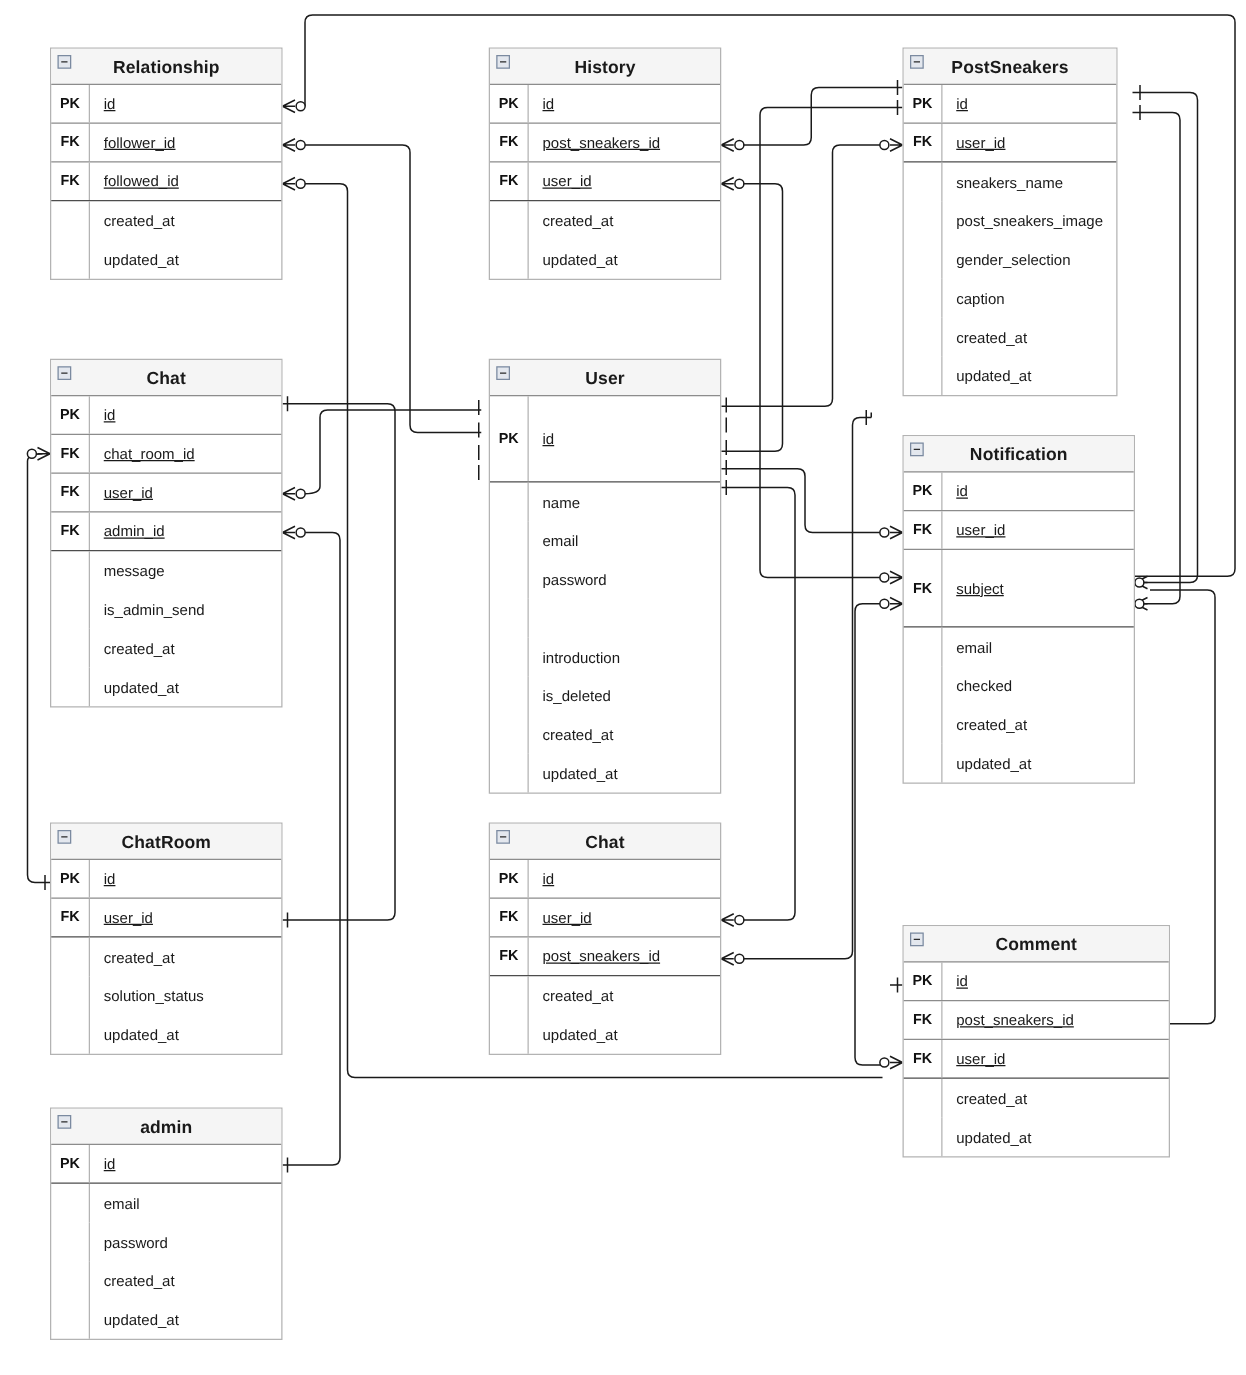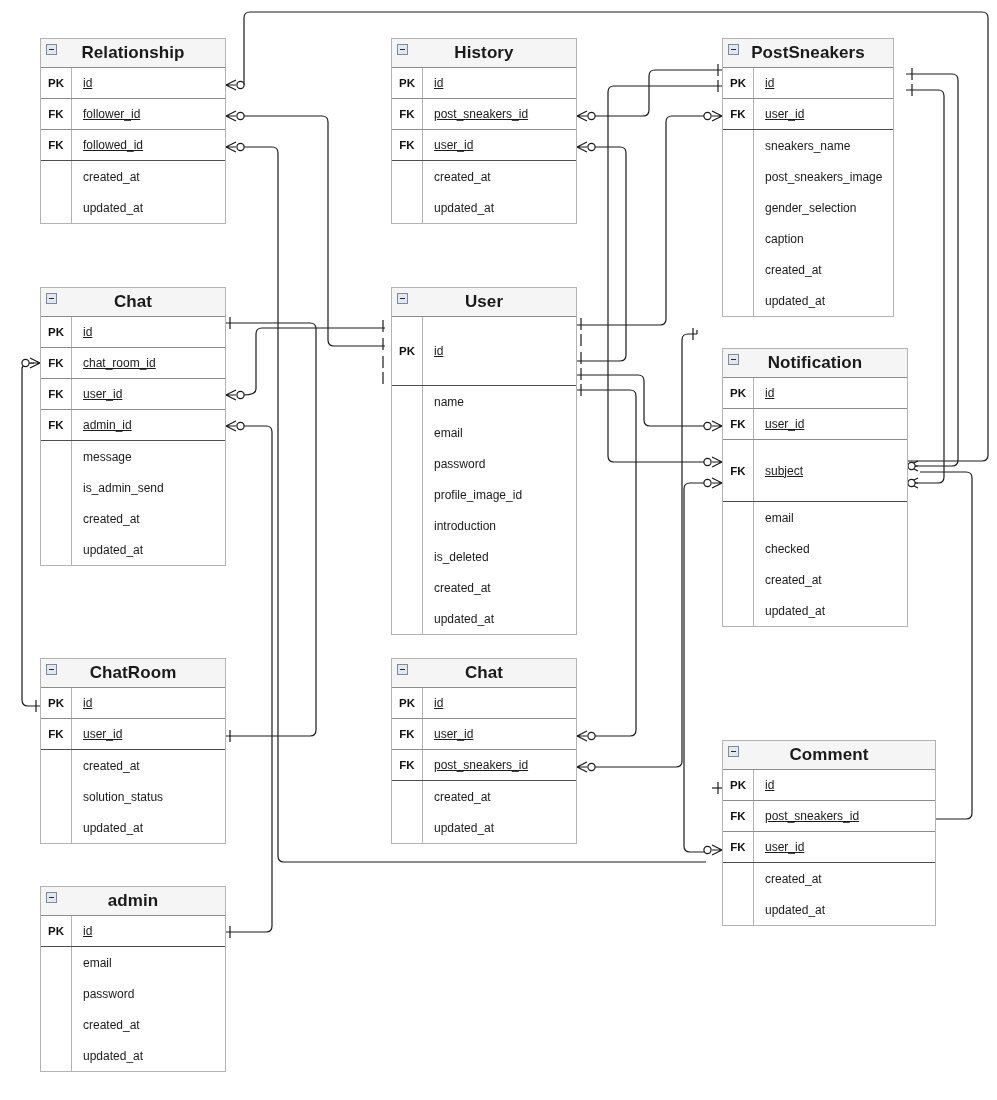--- a/index.html
+++ b/index.html
@@ -31,21 +31,21 @@
   .ent-header{
     position:relative;
     height:28px;
     background:#f5f5f5;
     border-bottom:1px solid #8c8c8c;
     display:flex;
     align-items:center;
     justify-content:center;
   }
   .ent-title{
-    font-size:17px;
+    font-size:14px;
     font-weight:bold;
     color:#1a1a1a;
     letter-spacing:.1px;
   }
   .collapse-icon{
     position:absolute;
     left:5px; top:5px;
     width:11px; height:11px;
     box-sizing:border-box;
     border:1px solid #7b8aa0;
@@ -449,21 +449,20 @@
             <div class="row plain">
               <div class="key-cell"></div>
               <div class="name-cell">email</div>
             </div>
             <div class="row plain">
               <div class="key-cell"></div>
               <div class="name-cell">password</div>
             </div>
             <div class="row plain">
               <div class="key-cell"></div>
-              <div class="name-cell">profile_image_id</div>
             </div>
             <div class="row plain">
               <div class="key-cell"></div>
               <div class="name-cell">introduction</div>
             </div>
             <div class="row plain">
               <div class="key-cell"></div>
               <div class="name-cell">is_deleted</div>
             </div>
             <div class="row plain">

